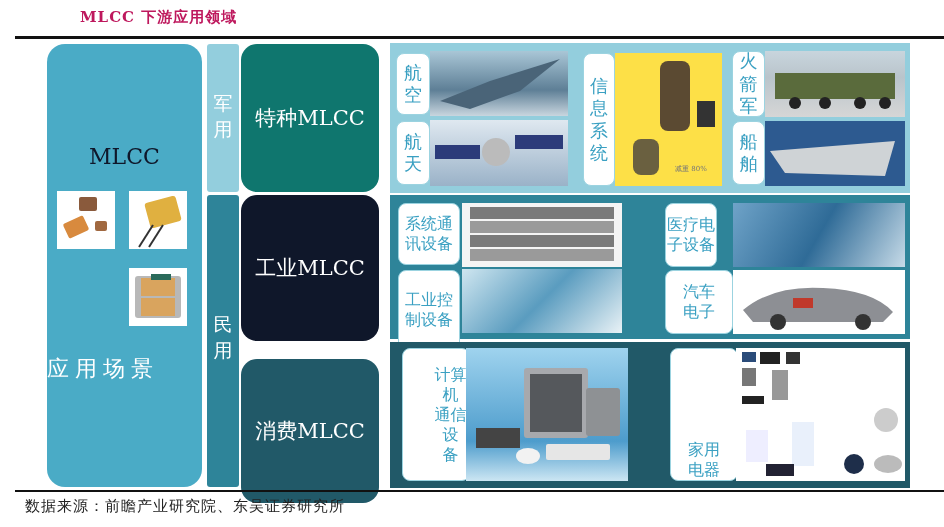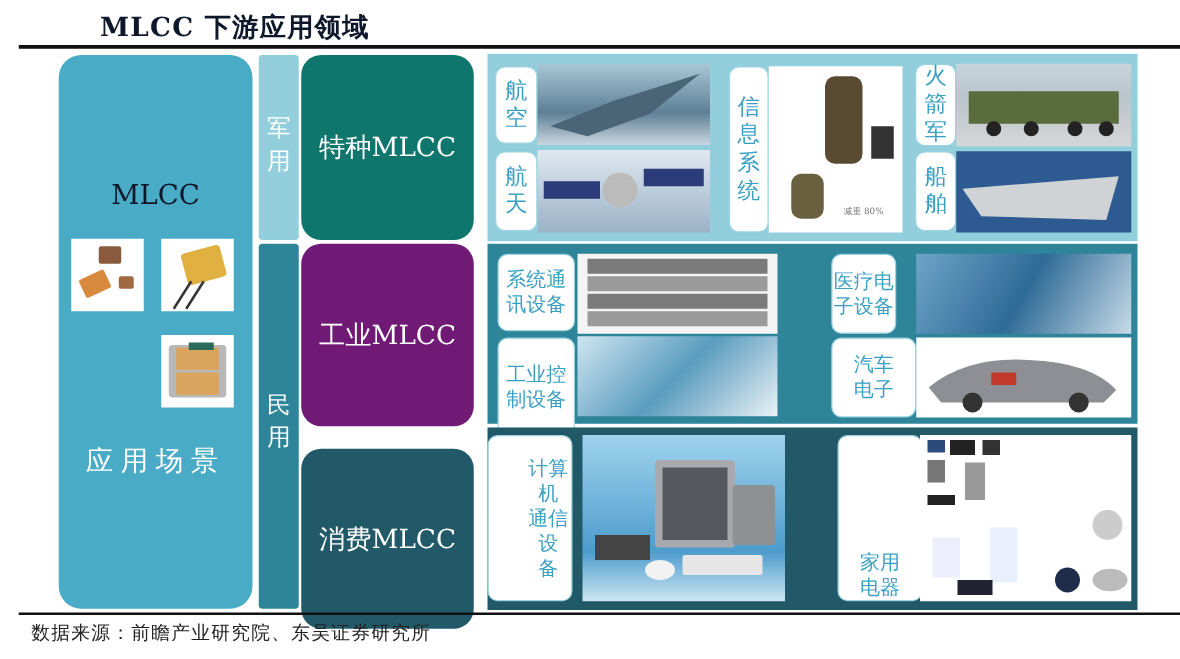--- a/index.html
+++ b/index.html
@@ -1,26 +1,26 @@
 <!DOCTYPE html>
 <html><head>
 <meta charset="utf-8">
 <style>
   * { box-sizing: border-box; margin: 0; padding: 0; }
   html, body { width: 944px; height: 527px; background: #ffffff; overflow: hidden; }
   body { position: relative; font-family: "DejaVu Serif", "Liberation Serif", serif; }
 
-  .title { position: absolute; left: 80px; top: 8px; font-size: 21px; font-weight: bold; color: #0f172a; letter-spacing: 1px; }
+  .title { position: absolute; left: 80px; top: 8px; font-size: 15px; font-weight: bold; color: #be185d; letter-spacing: 1px; }
   .rule-top { position: absolute; left: 15px; top: 36px; width: 929px; height: 3px; background: #111; }
   .rule-bottom { position: absolute; left: 15px; top: 490px; width: 929px; height: 2px; background: #111; }
   .source { position: absolute; left: 25px; top: 497px; font-size: 15px; color: #222; letter-spacing: 1px; }
 
   .mlcc-box { position: absolute; left: 47px; top: 44px; width: 155px; height: 443px; background: #4aabc6; border-radius: 18px; }
   .mlcc-label { position: absolute; left: 0; top: 100px; width: 100%; text-align: center; color: #0f172a; font-size: 22px; }
-  .scene-label { position: absolute; left: 0; top: 310px; width: 100%; text-align: center; color: #fff; font-size: 22px; letter-spacing: 6px; }
+  .scene-label { position: absolute; left: 0; top: 310px; width: 100%; text-align: left; color: #fff; font-size: 22px; letter-spacing: 6px; }
   .cap-img { position: absolute; width: 58px; height: 58px; background: #fff; }
 
   .side-tab { position: absolute; left: 207px; width: 32px; color: #fff; font-size: 19px; text-align: center; line-height: 26px; border-radius: 3px; }
   .side-tab span { display: block; }
   .cat { position: absolute; left: 241px; width: 138px; border-radius: 16px; color: #fff; font-size: 21px; display: flex; align-items: center; justify-content: center; white-space: nowrap; }
 
   .panel { position: absolute; left: 390px; width: 520px; }
   .label-card { position: absolute; background: #fff; border-radius: 8px; border: 1px solid #9bd3e0; color: #3aa0c2; font-family: "DejaVu Sans", "Liberation Sans", sans-serif; display: flex; align-items: center; justify-content: center; text-align: center; line-height: 1.25; }
   .pic { position: absolute; overflow: hidden; }
 </style>
@@ -60,21 +60,21 @@
 <div class="side-tab" style="top:44px;height:148px;background:#93cedd;padding-top:46px;">
   <span>军</span>
   <span>用</span>
 </div>
 <div class="side-tab" style="top:195px;height:292px;background:#2e8499;padding-top:116px;">
   <span>民</span>
   <span>用</span>
 </div>
 
 <div class="cat" style="top:44px;height:148px;background:#0f766e;">特种MLCC</div>
-<div class="cat" style="top:195px;height:146px;background:#701a75;">工业MLCC</div>
+<div class="cat" style="top:195px;height:146px;background:#0f172a;">工业MLCC</div>
 <div class="cat" style="top:343px;height:144px;background:#215968;margin-top:16px;">消费MLCC</div>
 
 <div class="panel" style="top:43px;height:150px;background:#93cedd;">
   <div class="label-card" style="left:6px;top:10px;width:34px;height:62px;font-size:18px;">
       <span><span>航</span><br><span>空</span></span>
     </div>
   <div class="pic" style="left:40px;top:8px;width:138px;height:65px;background:linear-gradient(#a9c6d6,#5e7f96 60%,#c9d6df);">
     <svg width="138" height="65">
         <polygon points="10,50 60,30 130,8 90,40 40,58" fill="#4a6478"></polygon>
       </svg>
@@ -85,21 +85,21 @@
   <div class="pic" style="left:40px;top:77px;width:138px;height:66px;background:linear-gradient(#dfe8f0,#9ab2c8);">
     <svg width="138" height="66">
         <rect x="5" y="25" width="45" height="14" fill="#2c3b7a"></rect>
         <rect x="85" y="15" width="48" height="14" fill="#2c3b7a"></rect>
         <circle cx="66" cy="32" r="14" fill="#bbb"></circle>
       </svg>
   </div>
   <div class="label-card" style="left:193px;top:10px;width:32px;height:133px;font-size:18px;">
       <span><span>信</span><br><span>息</span><br><span>系</span><br><span>统</span></span>
     </div>
-  <div class="pic" style="left:225px;top:10px;width:107px;height:133px;background:#ffffff;">
+  <div class="pic" style="left:225px;top:10px;width:107px;height:133px;background:#fde047;">
     <svg width="107" height="133">
         <rect x="45" y="8" width="30" height="70" rx="8" fill="#5b4a32"></rect>
         <rect x="18" y="86" width="26" height="36" rx="8" fill="#6a6040"></rect>
         <rect x="82" y="48" width="18" height="26" fill="#333"></rect>
         <text x="60" y="118" font-size="7" fill="#777">减重 80%</text>
       </svg>
   </div>
   <div class="label-card" style="left:342px;top:8px;width:33px;height:66px;font-size:18px;">
       <span><span>火</span><br><span>箭</span><br><span>军</span></span>
     </div>
@@ -150,21 +150,21 @@
     <svg width="172" height="64">
         <path d="M10,40 Q40,15 90,18 Q140,20 160,42 L150,52 L20,52 Z" fill="#8d8f94"></path>
         <circle cx="45" cy="52" r="8" fill="#333"></circle>
         <circle cx="130" cy="52" r="8" fill="#333"></circle>
         <rect x="60" y="28" width="20" height="10" fill="#c0392b"></rect>
       </svg>
   </div>
 </div>
 
 <div class="panel" style="top:342px;height:146px;background:#215968;">
-  <div class="label-card" style="left:0;top:6px;width:68px;height:133px;font-size:16px;padding-left:29px;">
+  <div class="label-card" style="left:12px;top:6px;width:68px;height:133px;font-size:16px;padding-left:29px;">
       <span><span>计算机</span><br><span>通信设</span><br><span>备</span></span>
     </div>
   <div class="pic" style="left:76px;top:6px;width:162px;height:133px;background:linear-gradient(#9fd3ee,#4d9ccc 70%,#cce6f3);">
     <svg width="162" height="133">
         <rect x="58" y="20" width="64" height="70" rx="3" fill="#a7a9ad"></rect>
         <rect x="64" y="26" width="52" height="58" fill="#55585c"></rect>
         <rect x="120" y="40" width="34" height="48" rx="3" fill="#8e9194"></rect>
         <rect x="80" y="96" width="64" height="16" rx="2" fill="#e6e6e6"></rect>
         <ellipse cx="62" cy="108" rx="12" ry="8" fill="#f2f2f2"></ellipse>
         <rect x="10" y="80" width="44" height="20" fill="#444"></rect>

